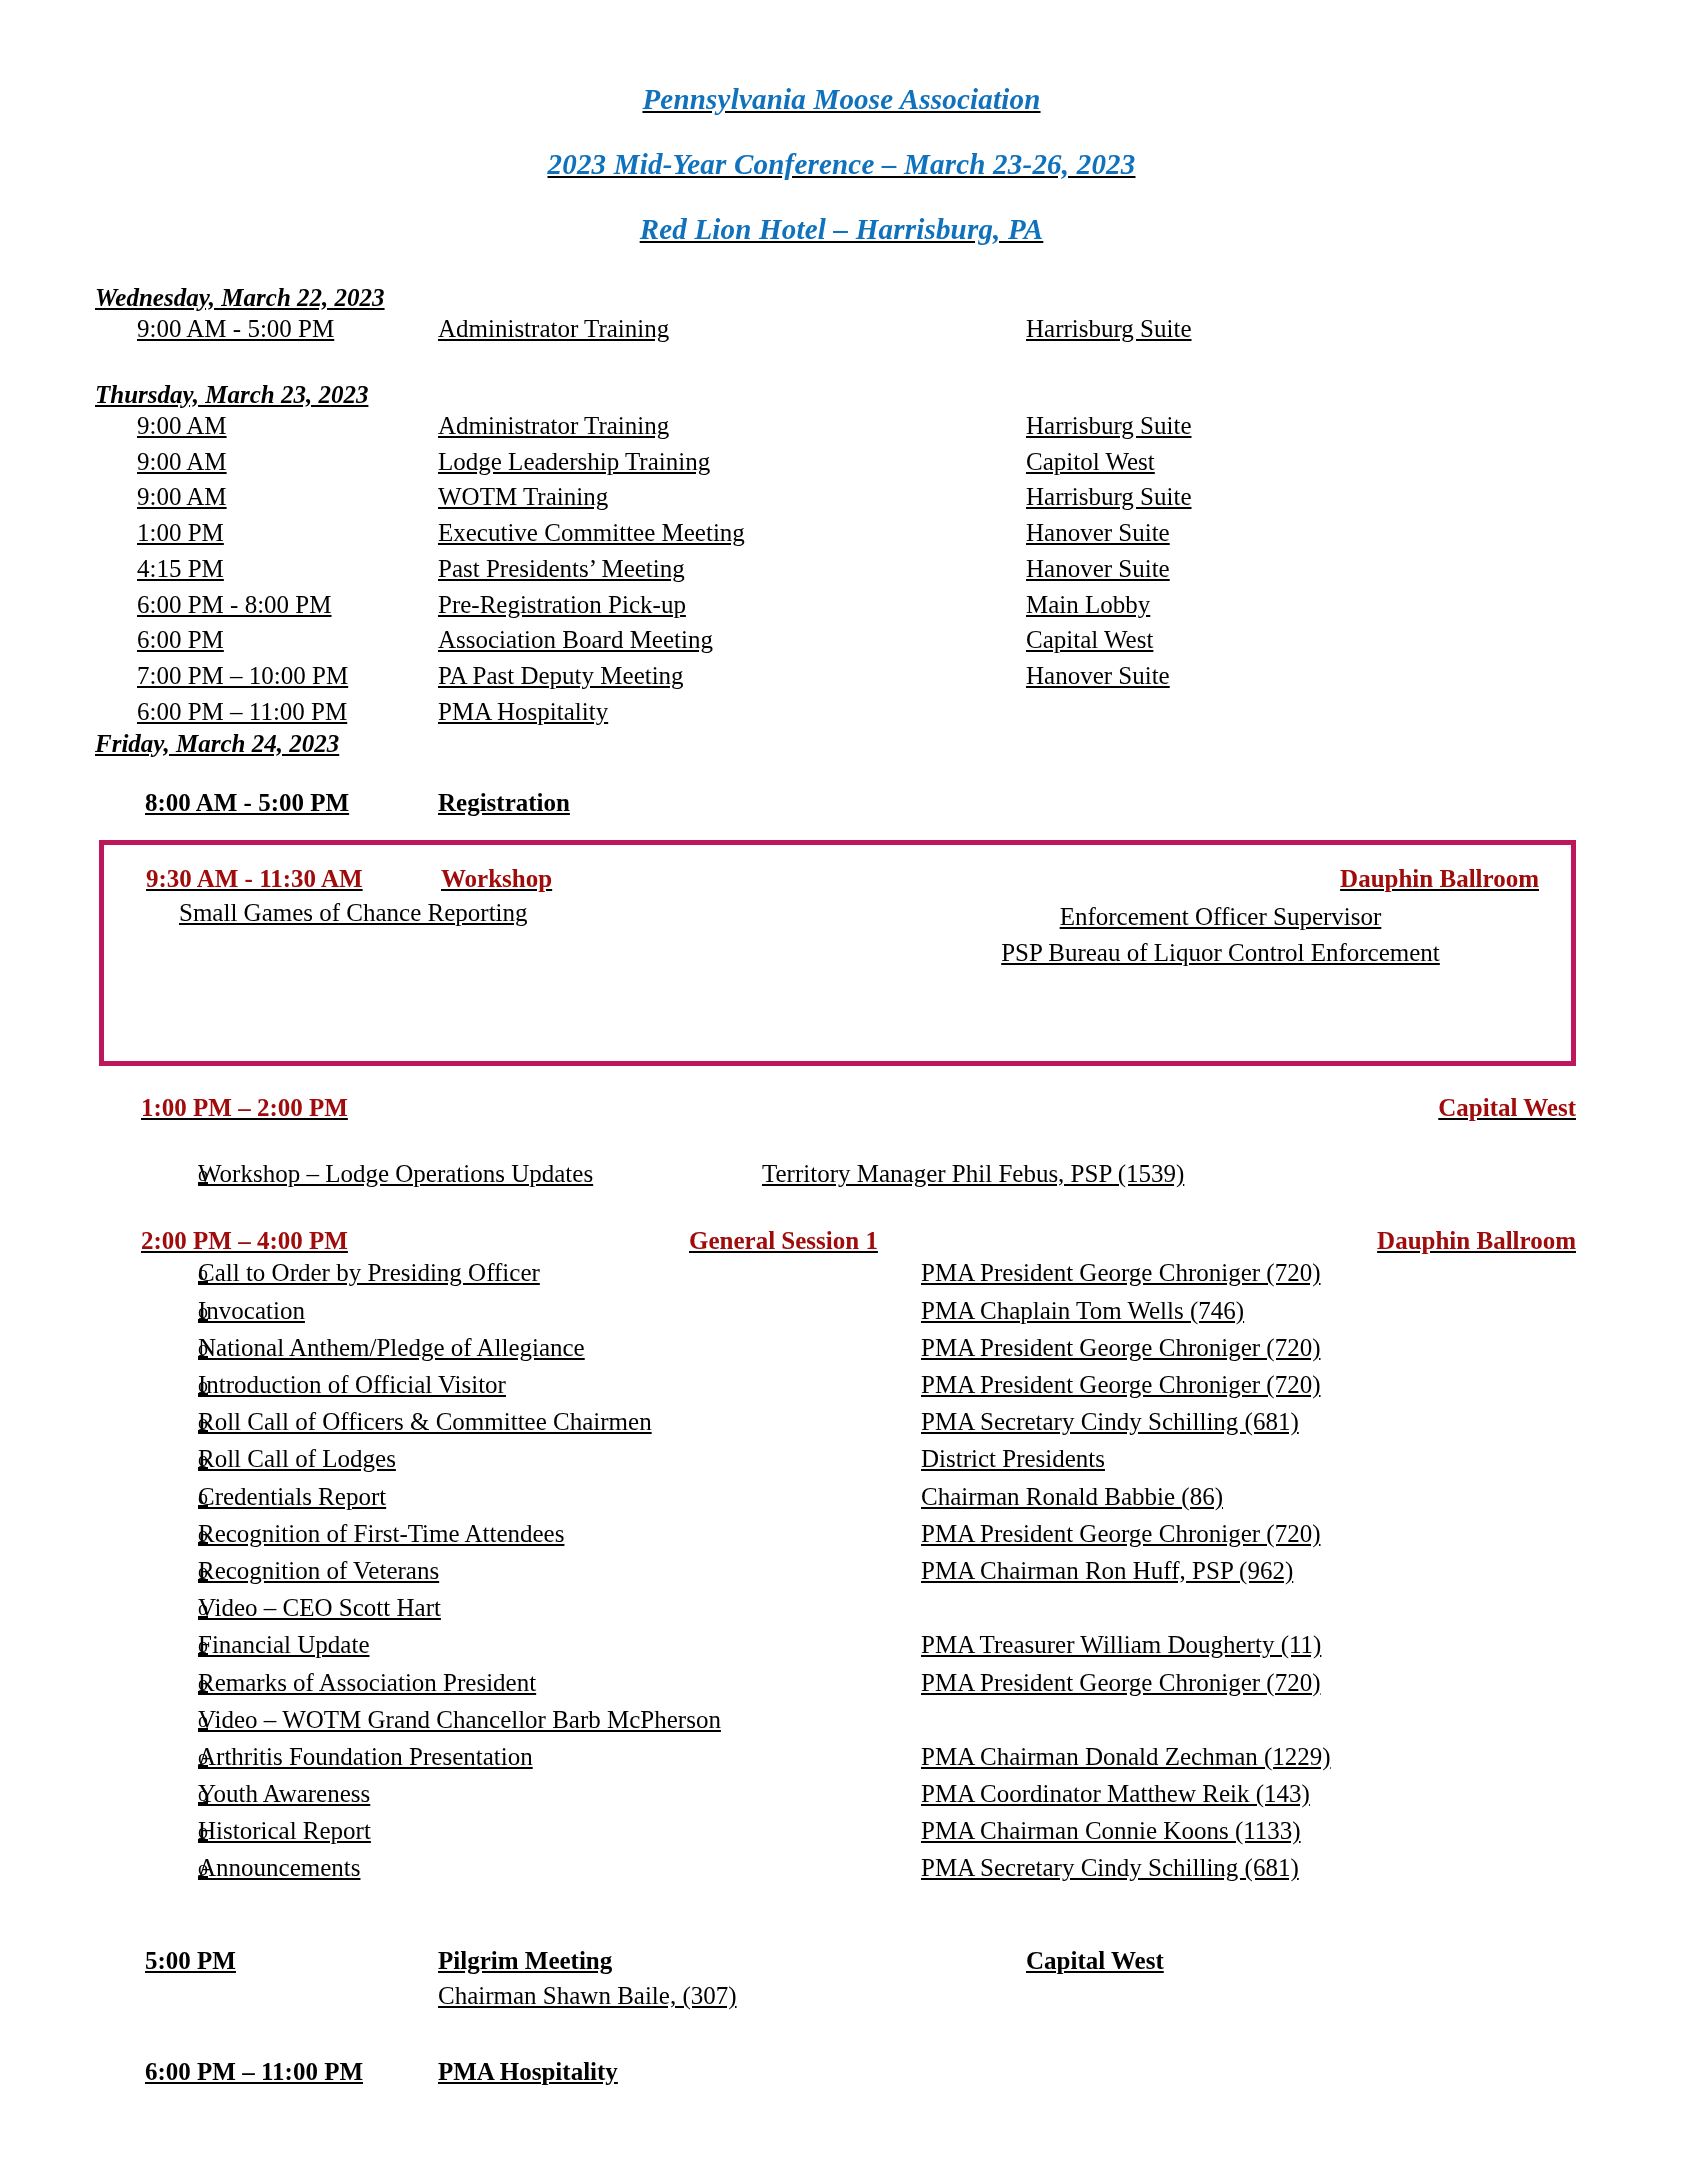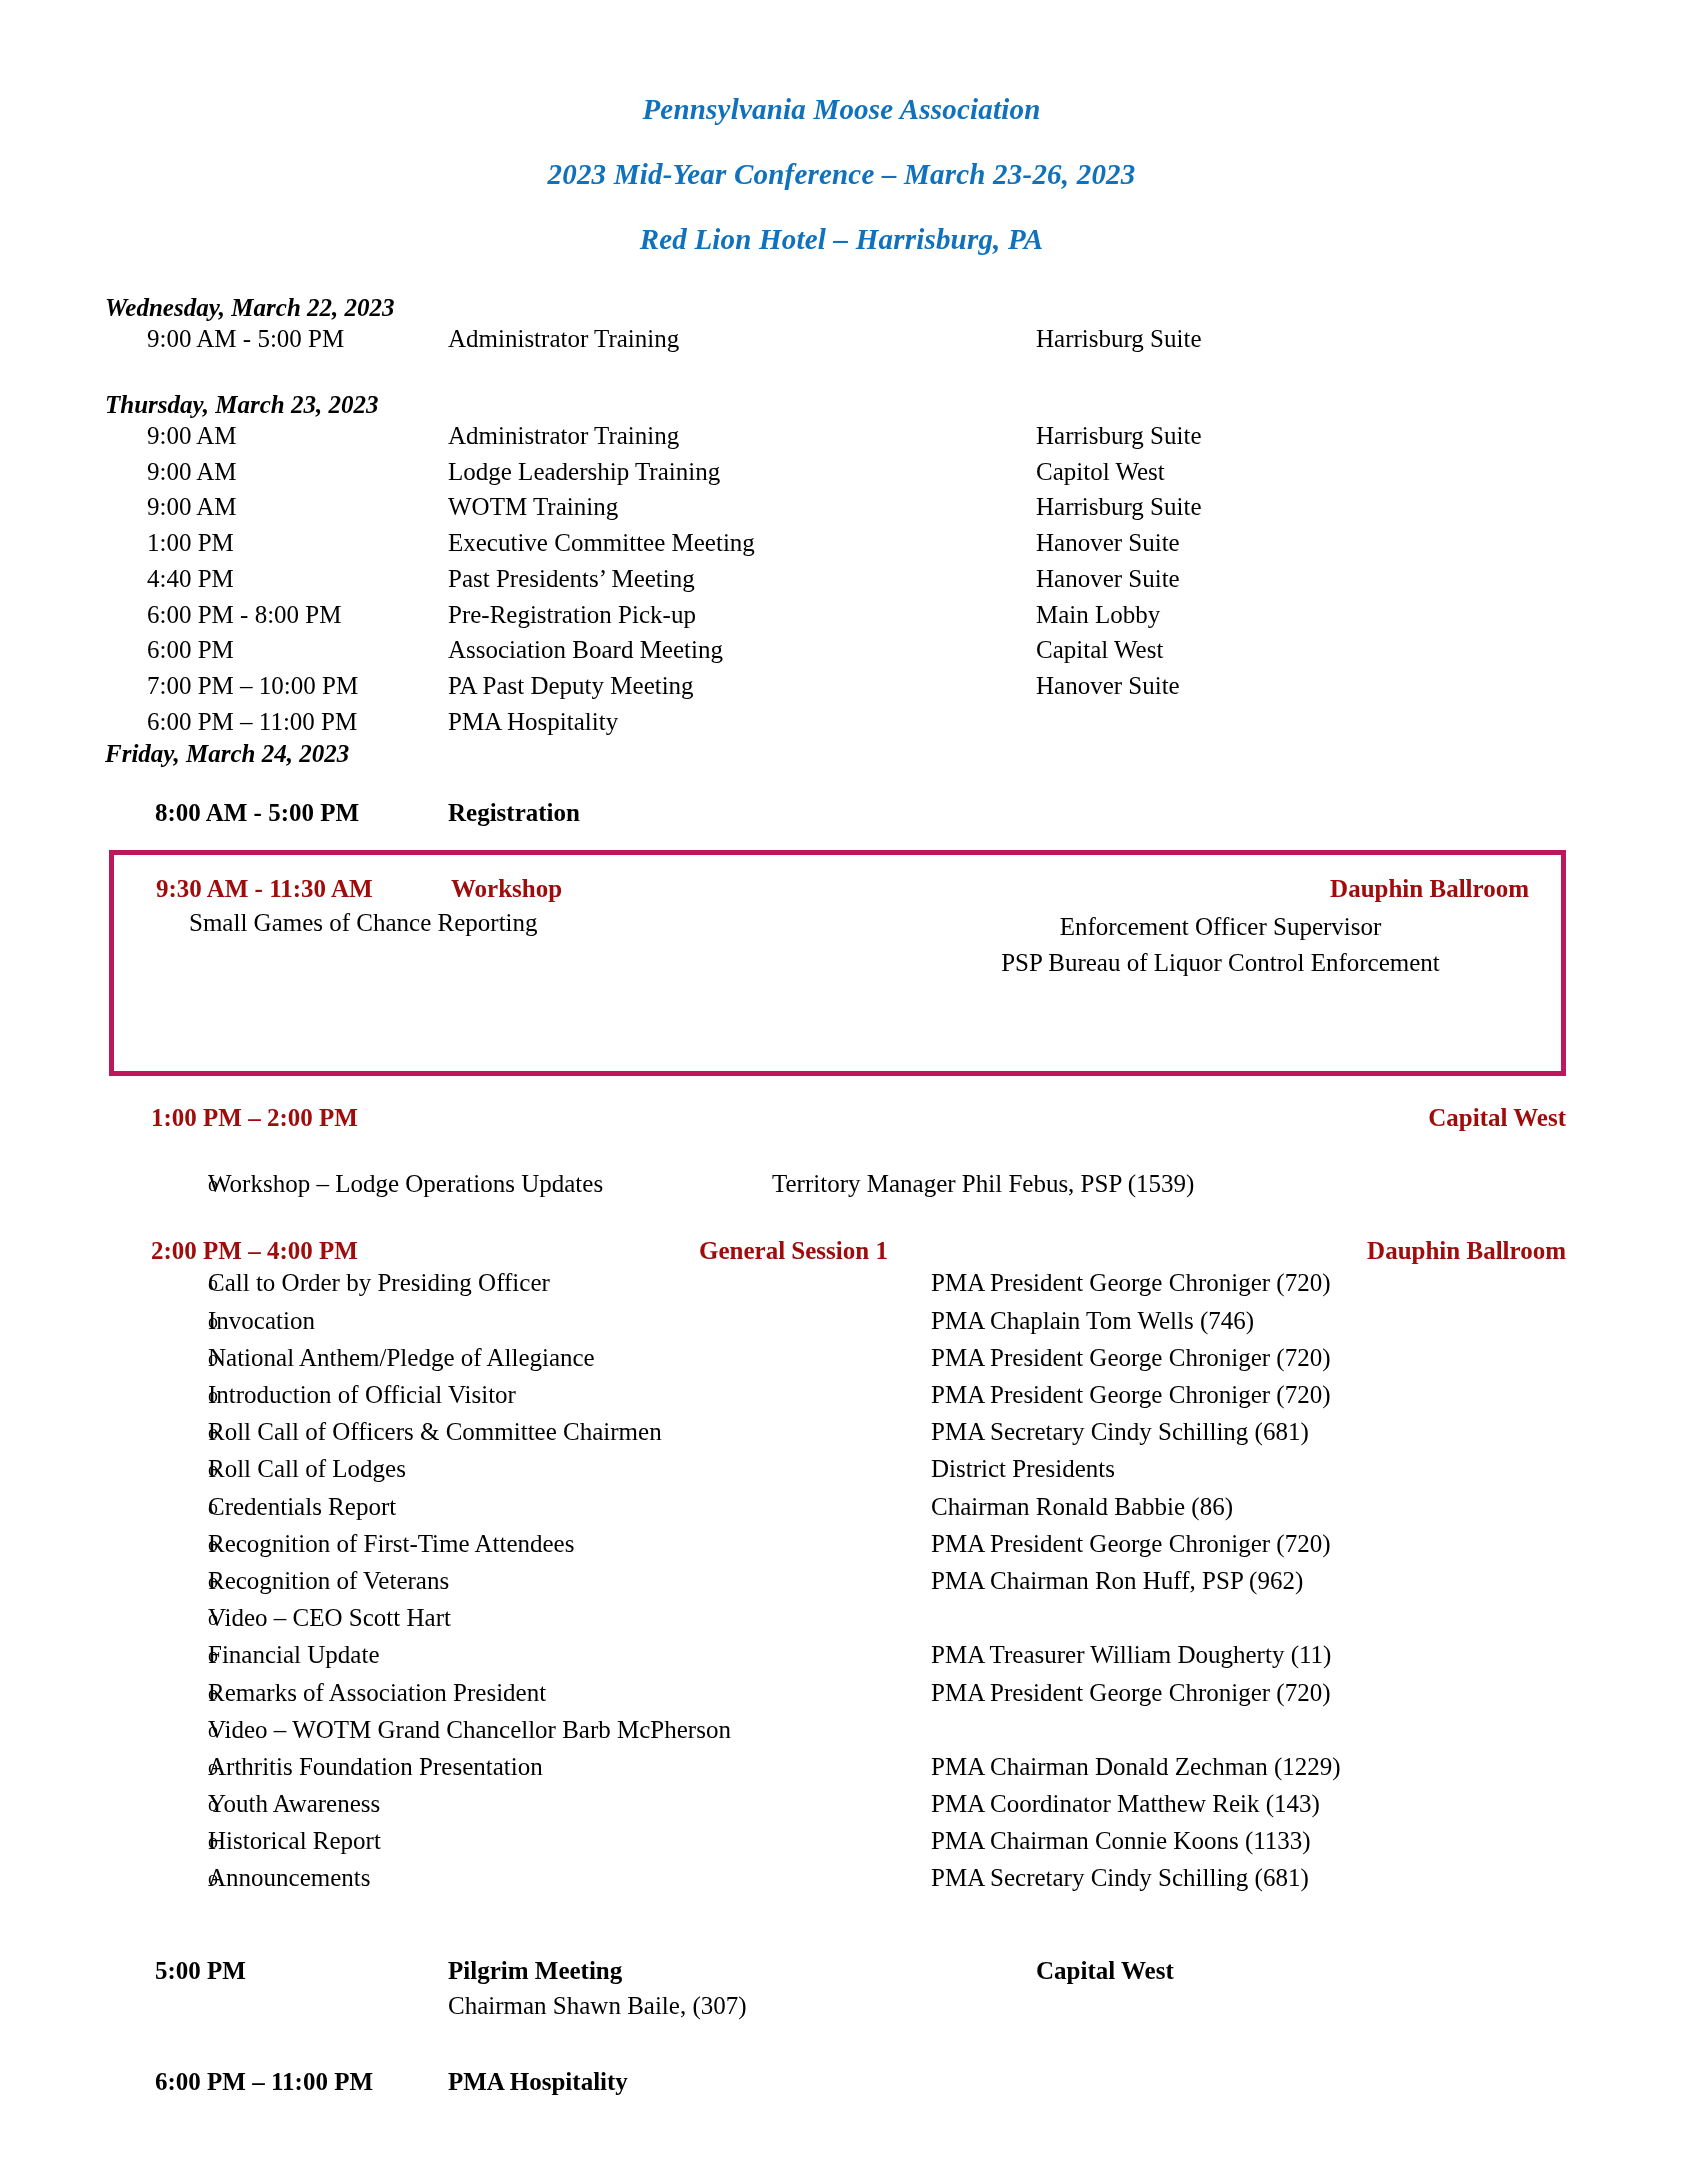--- a/index.html
+++ b/index.html
@@ -12,22 +12,23 @@
     height: 2178px;
     font-family: "Liberation Serif", "DejaVu Serif", serif;
     color: #000000;
     position: relative;
     overflow: hidden;
   }
   .page {
     position: relative;
     width: 1683px;
     height: 1752px;
-    padding: 10px;
-    box-sizing: border-box;
+    padding: 0;
+    box-sizing: border-box;
+    text-decoration: underline;
   }
 
   
   .header {
     padding-top: 85px;
     text-align: center;
   }
   .header-line {
     color: #1072BC;
     font-weight: bold;
@@ -188,21 +189,21 @@
     <div class="col-time">9:00 AM</div>
     <div class="col-event">WOTM Training</div>
     <div class="col-room">Harrisburg Suite</div>
   </div>
   <div class="row">
     <div class="col-time">1:00 PM</div>
     <div class="col-event">Executive Committee Meeting</div>
     <div class="col-room">Hanover Suite</div>
   </div>
   <div class="row">
-    <div class="col-time">4:40 PM</div>
+    <div class="col-time">4:15 PM</div>
     <div class="col-event">Past Presidents’ Meeting</div>
     <div class="col-room">Hanover Suite</div>
   </div>
   <div class="row">
     <div class="col-time">6:00 PM - 8:00 PM</div>
     <div class="col-event">Pre-Registration Pick-up</div>
     <div class="col-room">Main Lobby</div>
   </div>
   <div class="row">
     <div class="col-time">6:00 PM</div>

